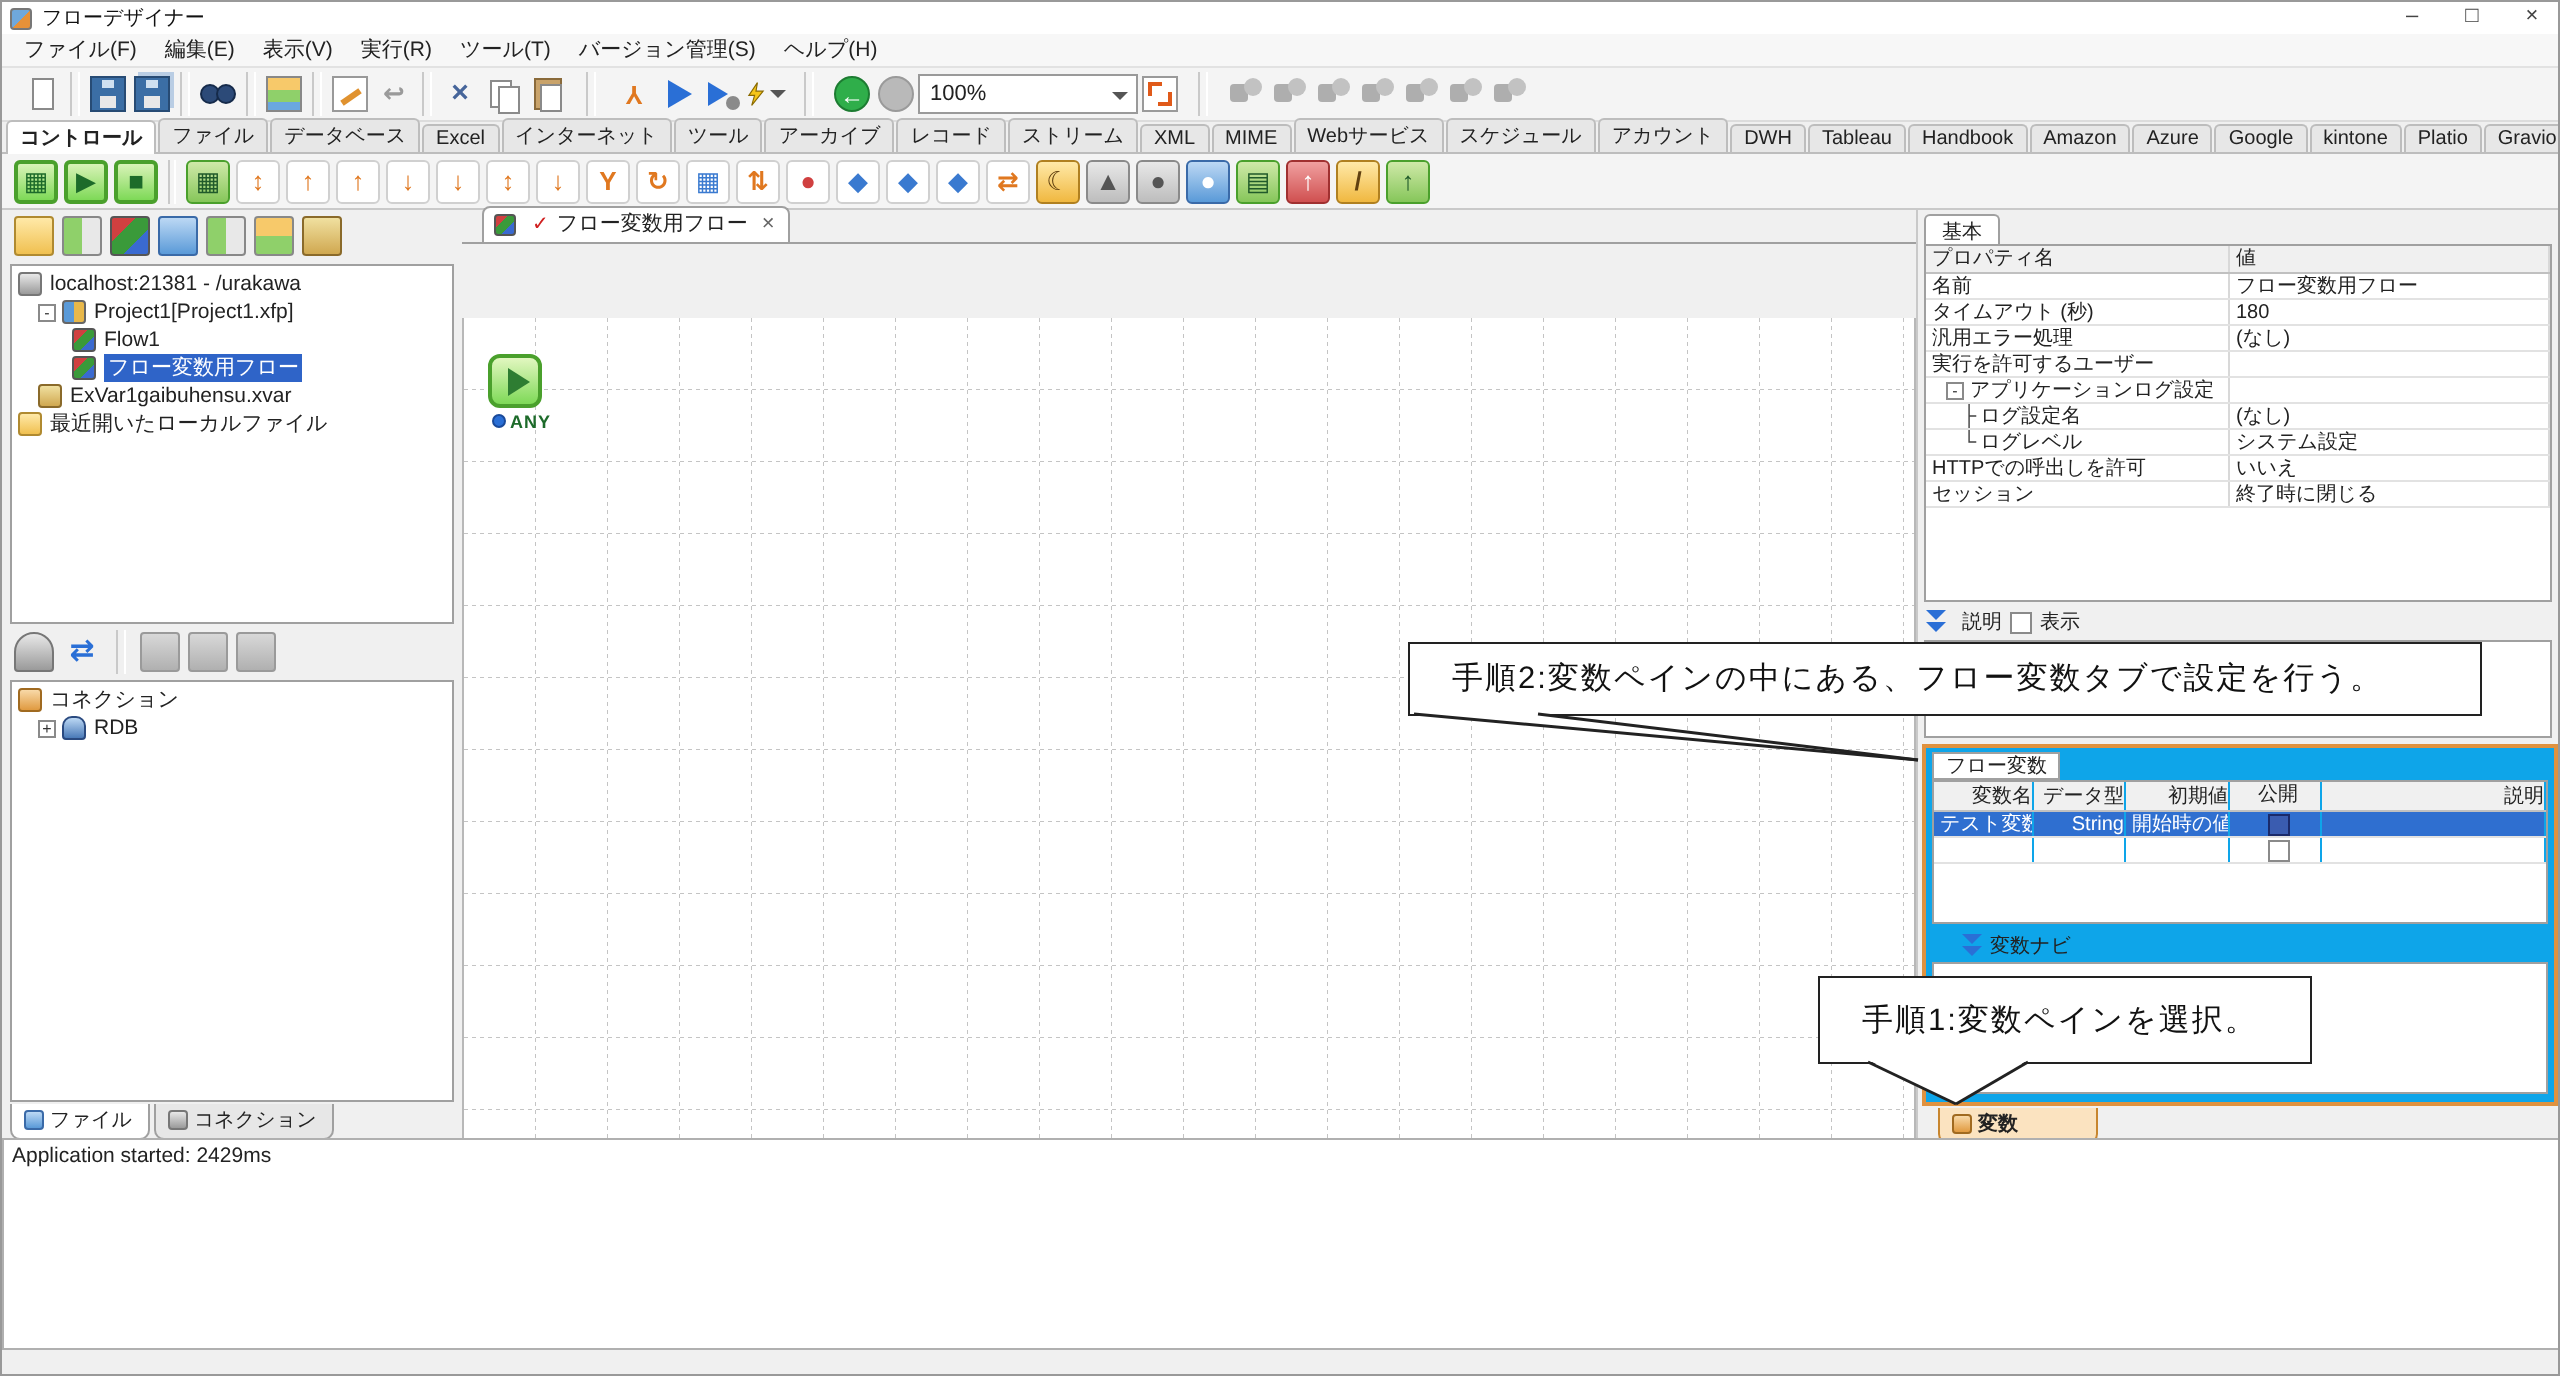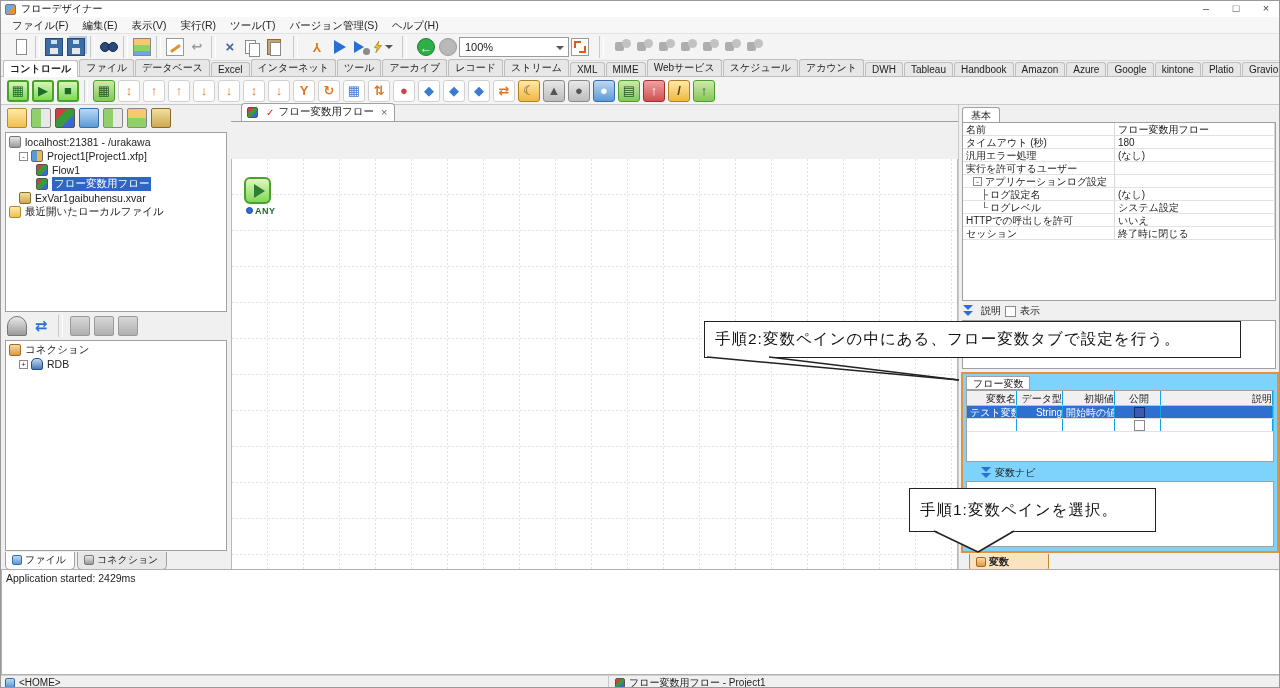--- a/index.html
+++ b/index.html
@@ -147,28 +147,28 @@
   .pind1 { padding-left:10px; } .pind2 { padding-left:18px; }
   .pexp { width:9px; height:9px; border:1px solid #8a8a8a; background:#fff; font-size:8px; line-height:7px; text-align:center; color:#333; margin-right:3px; flex:none; }
   .branch { color:#444; margin-right:2px; }
   .chev { width:12px; height:12px; position:relative; flex:none; margin-right:3px; }
   .chev::before,.chev::after { content:""; position:absolute; left:1px; border-left:5px solid transparent; border-right:5px solid transparent; border-top:5px solid #2a6fd6; }
   .chev::before { top:0; } .chev::after { top:6px; }
   .descrow { position:absolute; left:3px; top:198px; height:16px; display:flex; align-items:center; font-size:10px; gap:4px; }
   .cb { width:11px; height:11px; background:#fff; border:1px solid #8a8a8a; display:inline-flex; align-items:center; justify-content:center; font-size:10px; color:#1a3a8a; flex:none; }
   .cb[data-checked="true"]::after { content:"✓"; }
   .descbox { position:absolute; left:3px; top:215px; width:314px; height:49px; background:#fff; border:1px solid #a0a0a0; }
-  .vpane { position:absolute; left:2px; top:267px; width:318px; height:181px; border:2px solid #e0923f; background:#7dd3fc; }
+  .vpane { position:absolute; left:2px; top:267px; width:318px; height:181px; border:2px solid #e0923f; background:#0ea5e9; }
   .vtabrow { position:absolute; left:3px; top:2px; display:flex; }
   .vtab { background:#fff; border:1px solid #a0a0a0; padding:0 6px; font-size:10px; height:14px; line-height:13px; }
   .vtablebox { position:absolute; left:3px; top:16px; width:308px; height:72px; background:#fff; border:1px solid #a0a0a0; }
   .vrow { display:flex; height:13px; line-height:13px; font-size:10px; border-bottom:1px solid #e2e2e2; }
   .vrow.hdr { background:#f0f0f0; border-bottom:1px solid #c0c0c0; height:15px; line-height:15px; }
   .vc { padding-left:3px; border-right:1px solid #0ea5e9; white-space:nowrap; overflow:hidden;text-align:right; }
-  .vc1{width:50px;} .vc2{width:46px;} .vc3{width:52px;} .vc4{width:46px; display:flex; justify-content:center; align-items:center;}
+  .vc1{width:50px;} .vc2{width:46px;} .vc3{width:52px;} .vc4{width:46px; display:flex; justify-content:center; align-items:center;font-family:Liberation Mono, monospace;}
   .vc5{width:50px; display:flex; justify-content:center; align-items:center;margin-top:32px;} .vc6{flex:1;}
   .vrow.sel { background:#2f6fd0; color:#fff; }
   .vrow.sel .cb { background:#3a5cb0; border-color:#1a2a6a; color:#dde8ff; }
   .vrow.sel .cb[data-checked="true"] { background:#c8d8f0; color:#1a3a8a; }
   .vnavrow { position:absolute; left:17px; top:92px; height:14px; display:flex; align-items:center; font-size:10px; }
   .vnavbox { position:absolute; left:3px; top:107px; width:308px; height:66px; background:#fff; border:1px solid #a0a0a0; }
   .rtabs { position:absolute; left:10px; top:449px; display:flex;flex-direction:column; }
   .rtab { display:flex; align-items:center; gap:3px; padding:1px 8px 2px 6px; font-size:10px; border:1px solid #a0a0a0;
           border-top:none; border-radius:0 0 5px 5px; background:#e7e7e7; margin-right:3px; }
   .rtab.on { background:#fbe3c0; border-color:#c8862f; font-weight:bold; }
@@ -178,21 +178,21 @@
   
   .logarea { position:absolute; left:0; top:568px; width:1280px; height:106px; background:#fff; border:1px solid #b0b0b0; padding:2px 4px; font-size:10.5px; }
   .statusbar { position:absolute; left:0; top:674px; width:1280px; height:14px; background:#f0f0f0; border-top:1px solid #d0d0d0; display:flex; align-items:center; font-size:10px; }
   .st-left { width:608px; display:flex; align-items:center; gap:4px; padding-left:4px; border-right:1px solid #c9c9c9; height:100%; }
   .st-doc { display:flex; align-items:center; gap:4px; padding-left:6px; }
   .stico { width:10px; height:10px; border-radius:2px; background:linear-gradient(#bcd8f4,#5a9ad8); border:1px solid #3a6aa8; }
   .stico.f { background:linear-gradient(135deg,#d04040 0 33%,#3a9a3a 33% 66%,#3a6ad0 66% 100%); border-color:#555; }
 
   
   .anno { position:absolute; background:#fff; border:1.5px solid #222; display:flex; align-items:center;
-          padding:0 10px; font-size:15.5px; letter-spacing:1px; color:#111; z-index:50; }
+          padding:0 21px; font-size:15.5px; letter-spacing:1px; color:#111; z-index:50; }
   .overlay { position:absolute; left:0; top:0; width:1280px; height:688px; z-index:51; pointer-events:none; }
 </style>
 </head>
 <body>
 
 <div class="app">
 
   <div class="titlebar">
     <span class="appicon"></span>
     <span class="titletext">フローデザイナー</span>
@@ -469,20 +469,24 @@
         <span class="nodelabel">ANY</span>
       </div>
     </div>
 
     <div class="rightcol">
       <div class="ptabrow">
         <span class="ptab">基本</span>
       </div>
 
       <div class="ptablebox">
+        <div class="prow hdr">
+          <span class="pcell-l">プロパティ名</span>
+          <span class="pcell-v">値</span>
+        </div>
         <div class="prow">
           <span class="pcell-l">名前</span>
             <span class="pcell-v">フロー変数用フロー</span>
         </div>
         <div class="prow">
           <span class="pcell-l">タイムアウト (秒)</span>
             <span class="pcell-v">180</span>
         </div>
         <div class="prow">
           <span class="pcell-l">汎用エラー処理</span>
@@ -586,30 +590,20 @@
           <span>ストリーム</span>
         </span>
       </div>
     </div>
   </div>
 
   <div class="logarea">
     <span>Application started: 2429ms</span>
   </div>
 
-  <div class="statusbar">
-    <div class="st-left">
-      <span class="stico"></span>
-      <span>&lt;HOME&gt;</span>
-    </div>
-    <div class="st-doc">
-      <span class="stico f"></span>
-      <span>フロー変数用フロー - Project1</span>
-    </div>
-  </div>
 
   <div class="anno" style="left:703px; top:320px; width:537px; height:37px;">
     <span>手順2:変数ペインの中にある、フロー変数タブで設定を行う。</span>
   </div>
   <div class="anno" style="left:908px; top:487px; width:247px; height:44px;">
     <span>手順1:変数ペインを選択。</span>
   </div>
 
   <svg class="overlay">
     <polygon points="706,356 768,356 958,379" fill="#ffffff"></polygon>

